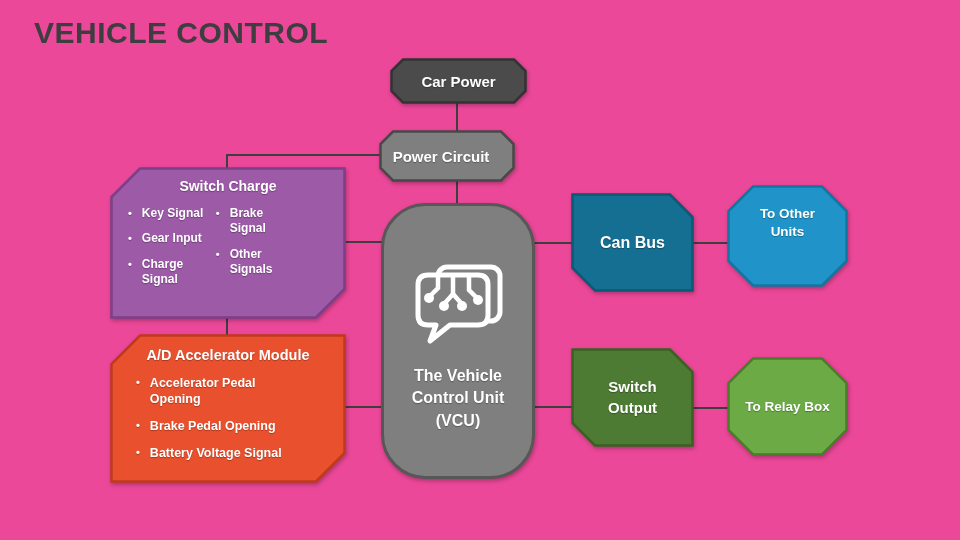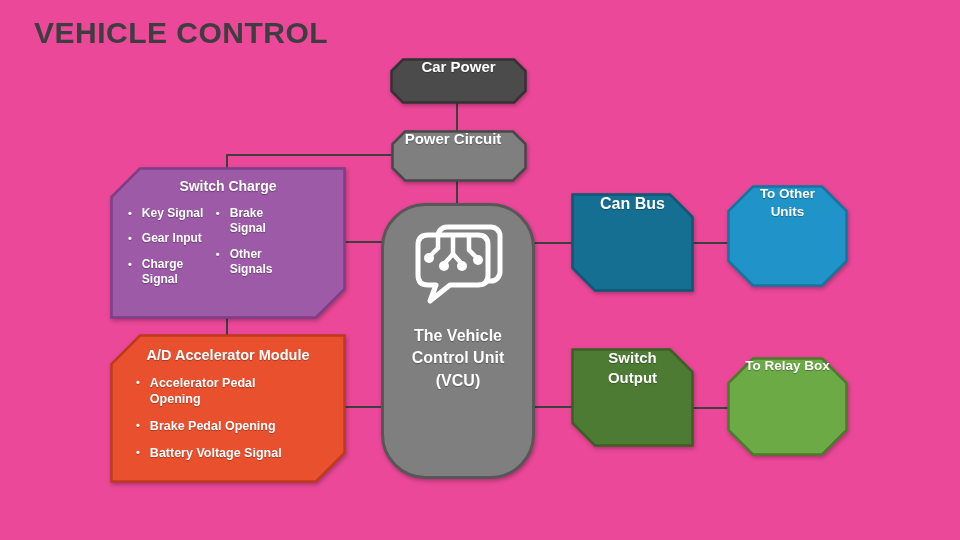--- a/index.html
+++ b/index.html
@@ -9,37 +9,37 @@
   }
   .page-title{
     position:absolute;left:34px;top:16px;margin:0;
     font-size:30px;font-weight:800;color:#3e3e41;letter-spacing:0.5px;
   }
   .conn{position:absolute;background:#3f3f3f;}
   .block{position:absolute;filter:drop-shadow(1px 2px 2px rgba(0,0,0,0.28));}
   .block svg.shape{position:absolute;left:0;top:0;}
   .content{position:relative;width:100%;height:100%;box-sizing:border-box;color:#fff;
            text-shadow:0 1px 1px rgba(0,0,0,0.3);}
-  .center{display:flex;align-items:flex-start;justify-content:center;text-align:center;}
+  .center{display:flex;align-items:center;justify-content:center;text-align:center;}
   .lbl{font-weight:700;}
   .s15{font-size:15px;}
   .s16{font-size:16px;line-height:1.35;}
   .s135{font-size:13.5px;line-height:1.3;}
   .node-title{font-weight:700;font-size:14px;text-align:center;}
   .bullets{display:flex;flex-direction:column;}
   .bullet-item{display:flex;font-size:12px;font-weight:600;line-height:1.28;}
   .bullet-item::before{content:"•";flex:0 0 auto;margin-right:10px;font-size:11px;}
   .si-cols{display:flex;padding:12px 0 0 18px;}
   .si-col{display:flex;flex-direction:column;gap:10px;}
   .si-col-left .bullet-item > span{width:74px;}
   .si-col-right .bullet-item > span{width:56px;}
   .ad-bullets{padding:12px 16px 0 26px;gap:11px;}
   .ad-bullets .bullet-item{font-size:12.5px;}
   .ad-bullets .bullet-item > span{width:152px;}
-  .vcu-content{display:flex;flex-direction:column;align-items:center;padding-top:20px;gap:16px;border-radius:12px;}
+  .vcu-content{display:flex;flex-direction:column;align-items:center;padding-top:60px;gap:16px;border-radius:12px;}
   .vcu-label{font-weight:700;font-size:16px;line-height:1.4;text-align:center;width:114px;}
 </style>
 </head>
 <body>
 
 <div id="slide">
 
   <h1 class="page-title">VEHICLE CONTROL</h1>
 
   <div class="conn" style="left:456px;top:102px;width:2px;height:30px"></div>
@@ -56,21 +56,21 @@
 
   <div class="block" style="left:390px;top:58px;width:137px;height:46px">
     <svg class="shape" width="137" height="46" viewBox="0 0 137 46">
       <polygon points="13,1.5 124,1.5 135.5,13 135.5,33 124,44.5 13,44.5 1.5,33 1.5,13" fill="#4b4b4b" stroke="#333333" stroke-width="2.5"></polygon>
     </svg>
     <div class="content center">
         <span class="lbl s15">Car Power</span>
       </div>
   </div>
 
-  <div class="block" style="left:391px;top:130px;width:124px;height:52px">
+  <div class="block" style="left:379px;top:130px;width:124px;height:52px">
     <svg class="shape" width="136" height="52" viewBox="0 0 136 52">
       <polygon points="14,1.5 122,1.5 134.5,14 134.5,38 122,50.5 14,50.5 1.5,38 1.5,14" fill="#7f7f7f" stroke="#484848" stroke-width="2.5"></polygon>
     </svg>
     <div class="content center">
         <span class="lbl s15">Power Circuit</span>
       </div>
   </div>
 
   <div class="block" style="left:110px;top:167px;width:236px;height:152px">
     <svg class="shape" width="236" height="152" viewBox="0 0 236 152">

